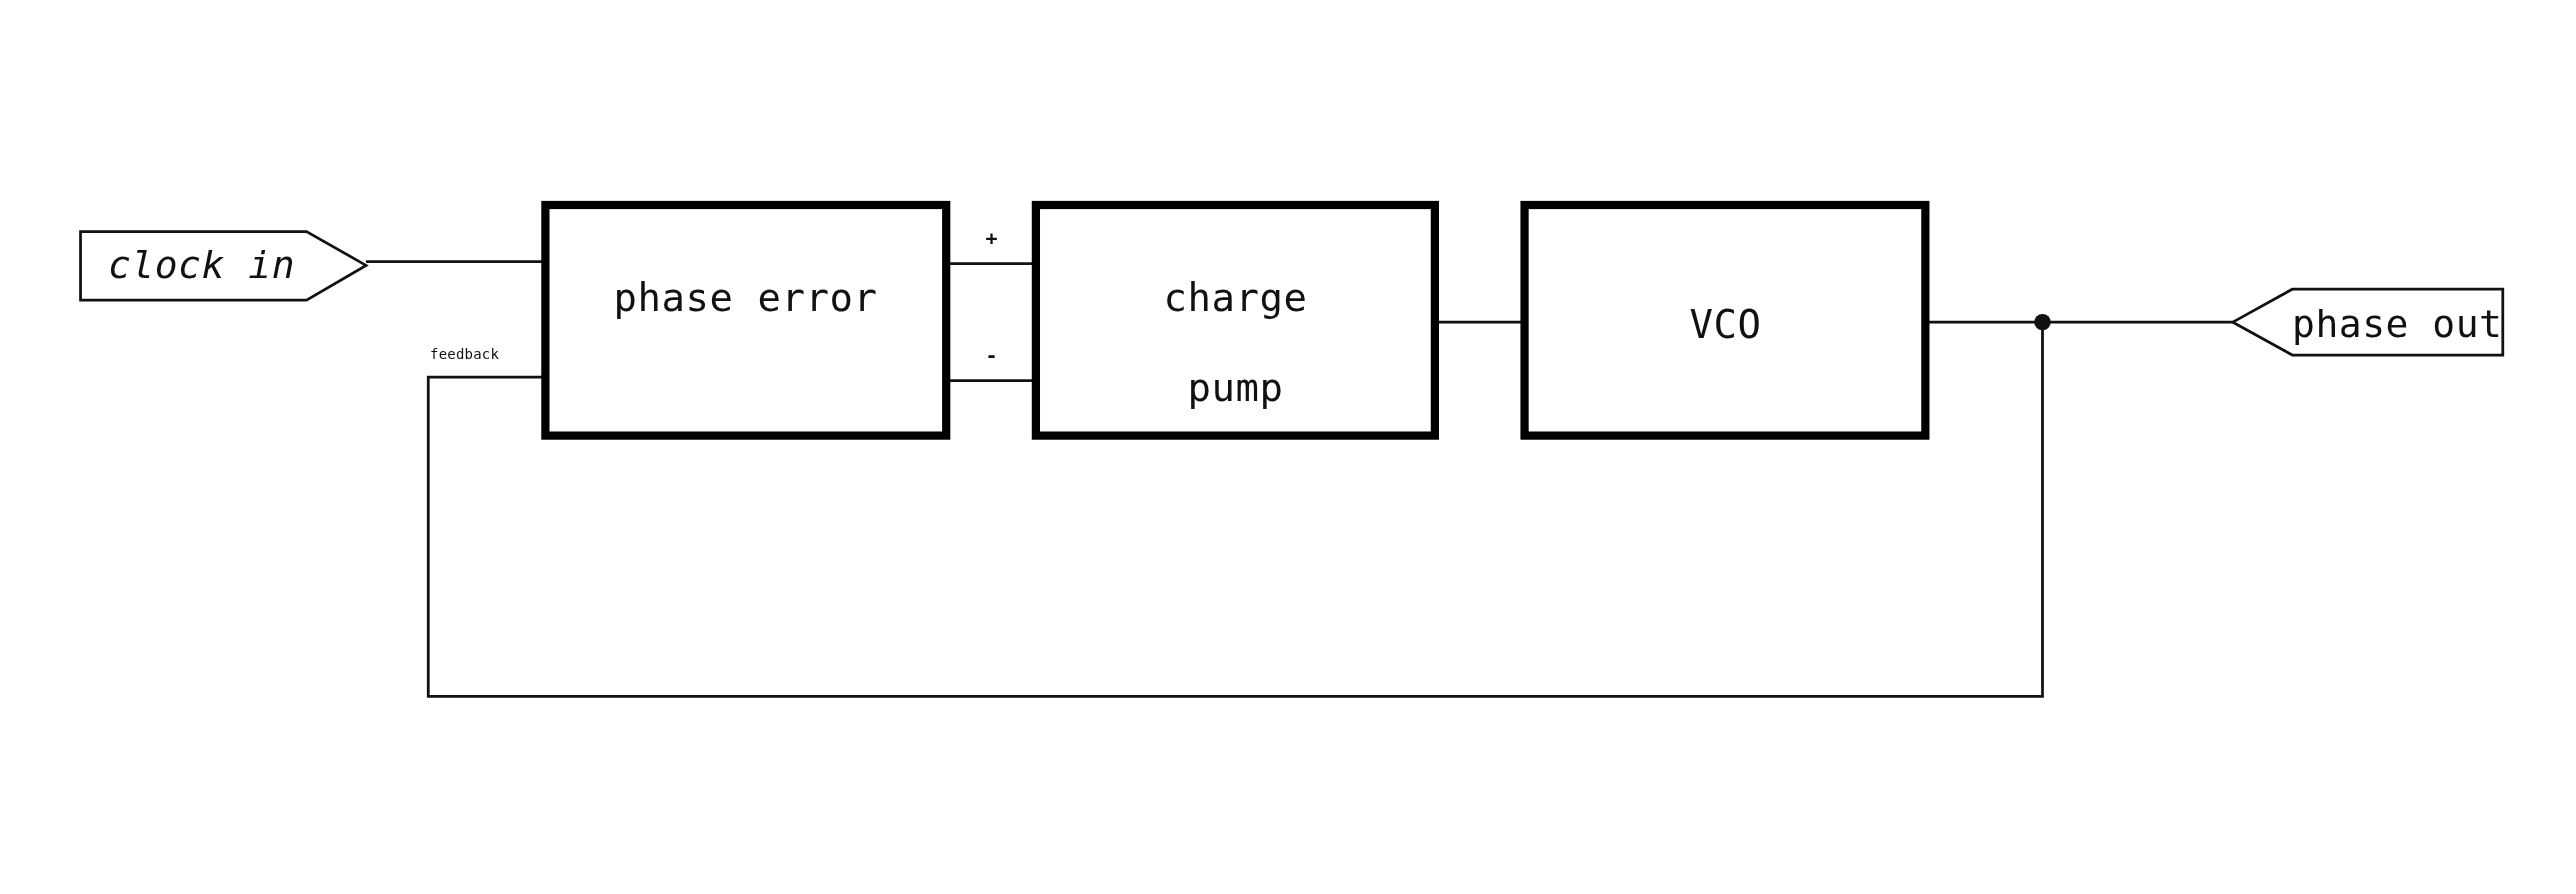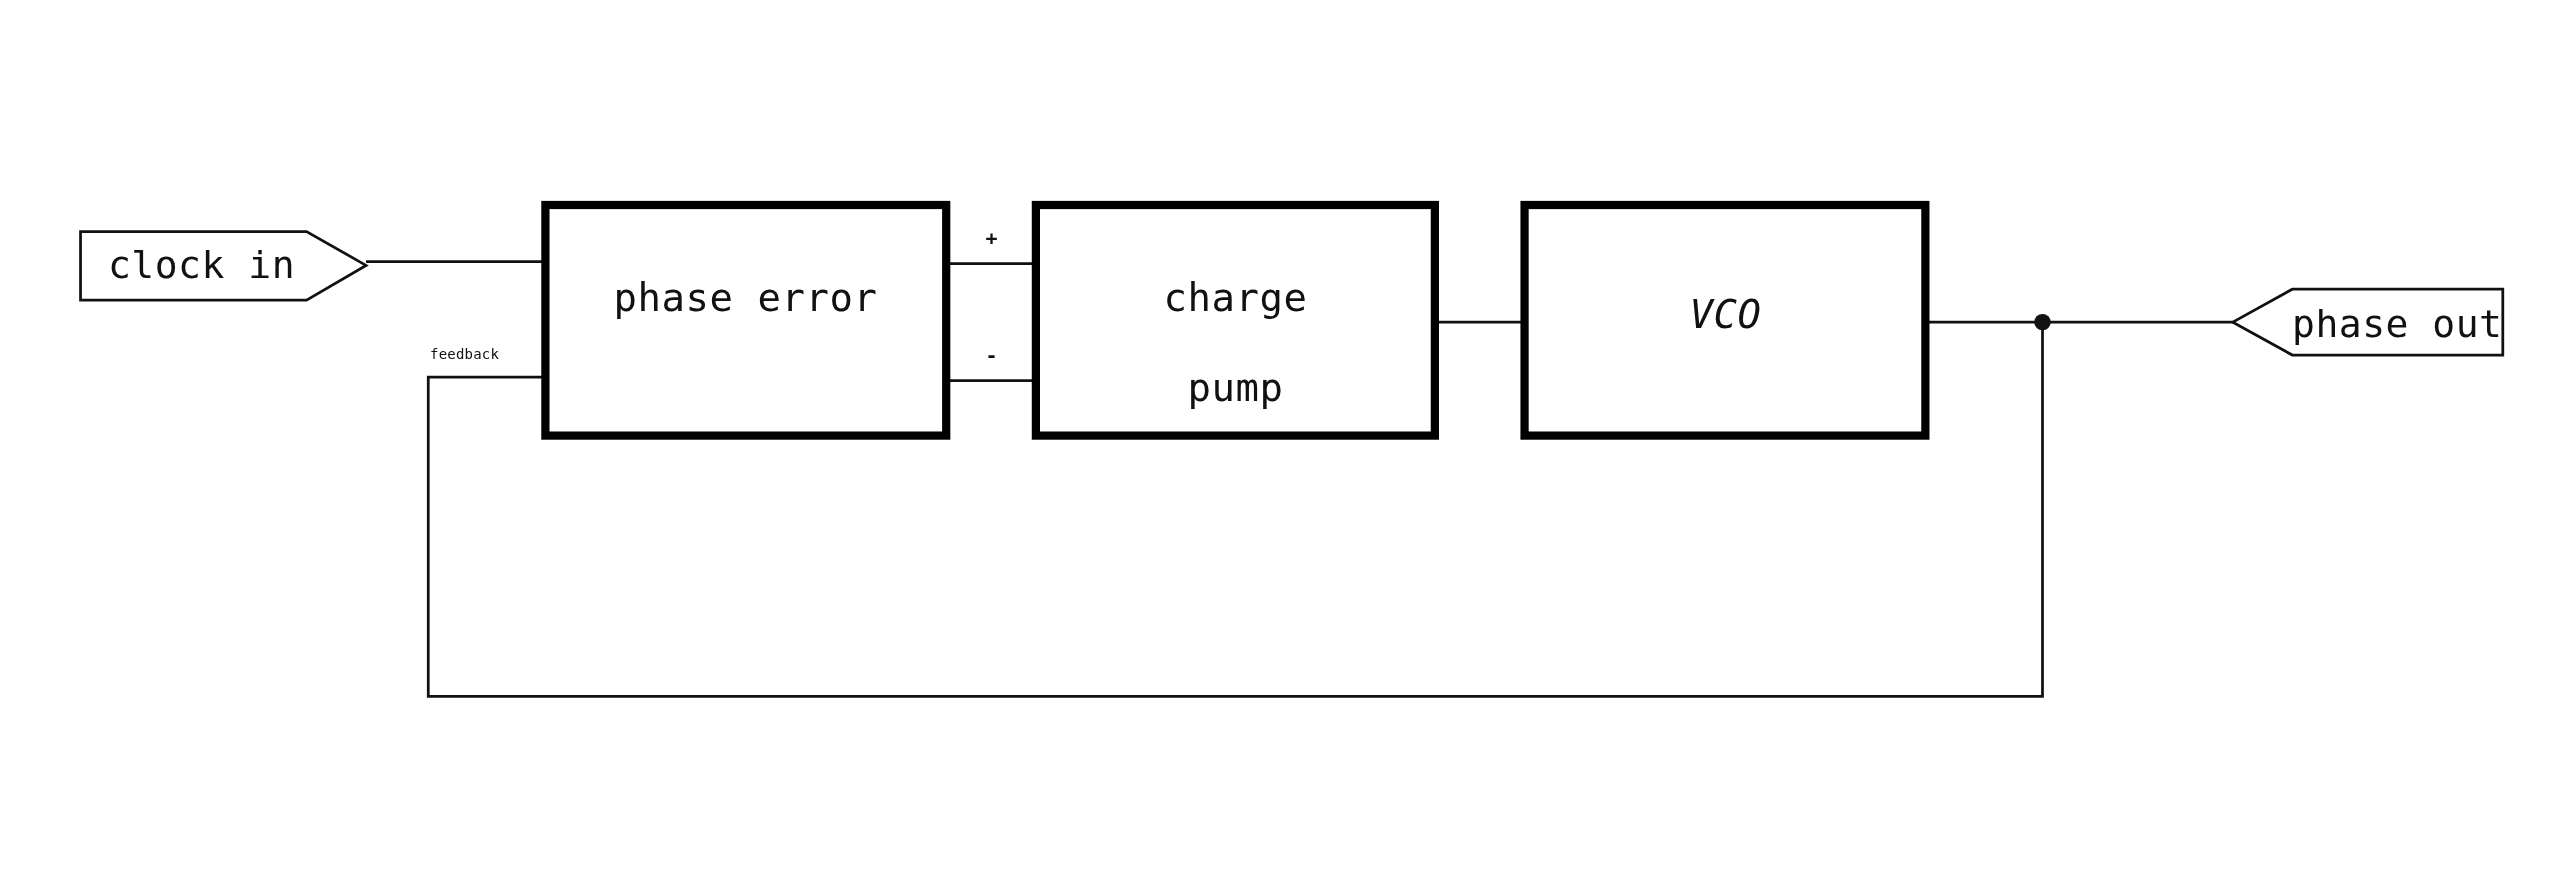--- a/index.html
+++ b/index.html
@@ -77,30 +77,30 @@
 
     <polygon points="2440,352 2505,316 2735,316 2735,388 2505,388" fill="#ffffff" stroke="#111111" stroke-width="3"></polygon>
 
     <rect x="596" y="224" width="438" height="252" fill="#ffffff" stroke="#000000" stroke-width="9"></rect>
 
     <rect x="1132" y="224" width="436" height="252" fill="#ffffff" stroke="#000000" stroke-width="9"></rect>
 
     <rect x="1666" y="224" width="438" height="252" fill="#ffffff" stroke="#000000" stroke-width="9"></rect>
   </svg>
 
-  <div class="txt term-label" style="left:101px; top:243px; width:201px;">clock in</div>
+  <div class="txt term-label" style="left:101px; top:243px; width:201px;font-style:italic;">clock in</div>
 
   <div class="txt term-label" style="left:2292px; top:302px; width:210px;">phase out</div>
 
   <div class="txt block-label" style="left:545px; top:275px; width:401px;">phase error</div>
 
   <div class="txt block-label" style="left:1036px; top:275px; width:399px;">charge</div>
   <div class="txt block-label" style="left:1036px; top:333px; width:399px;margin-top:32px;">pump</div>
 
-  <div class="txt block-label" style="left:1525px; top:292px; width:401px;font-style:italic;">VCO</div>
+  <div class="txt block-label" style="left:1525px; top:302px; width:401px;">VCO</div>
 
   <div class="txt pin-label" style="left:973px; top:227px; width:37px;">+</div>
 
   <div class="txt pin-label" style="left:973px; top:344px; width:37px;">-</div>
 
   <div class="txt small-label" style="left:430px; top:346px; width:110px; text-align:left;">feedback</div>
 
 </div>
 
 

